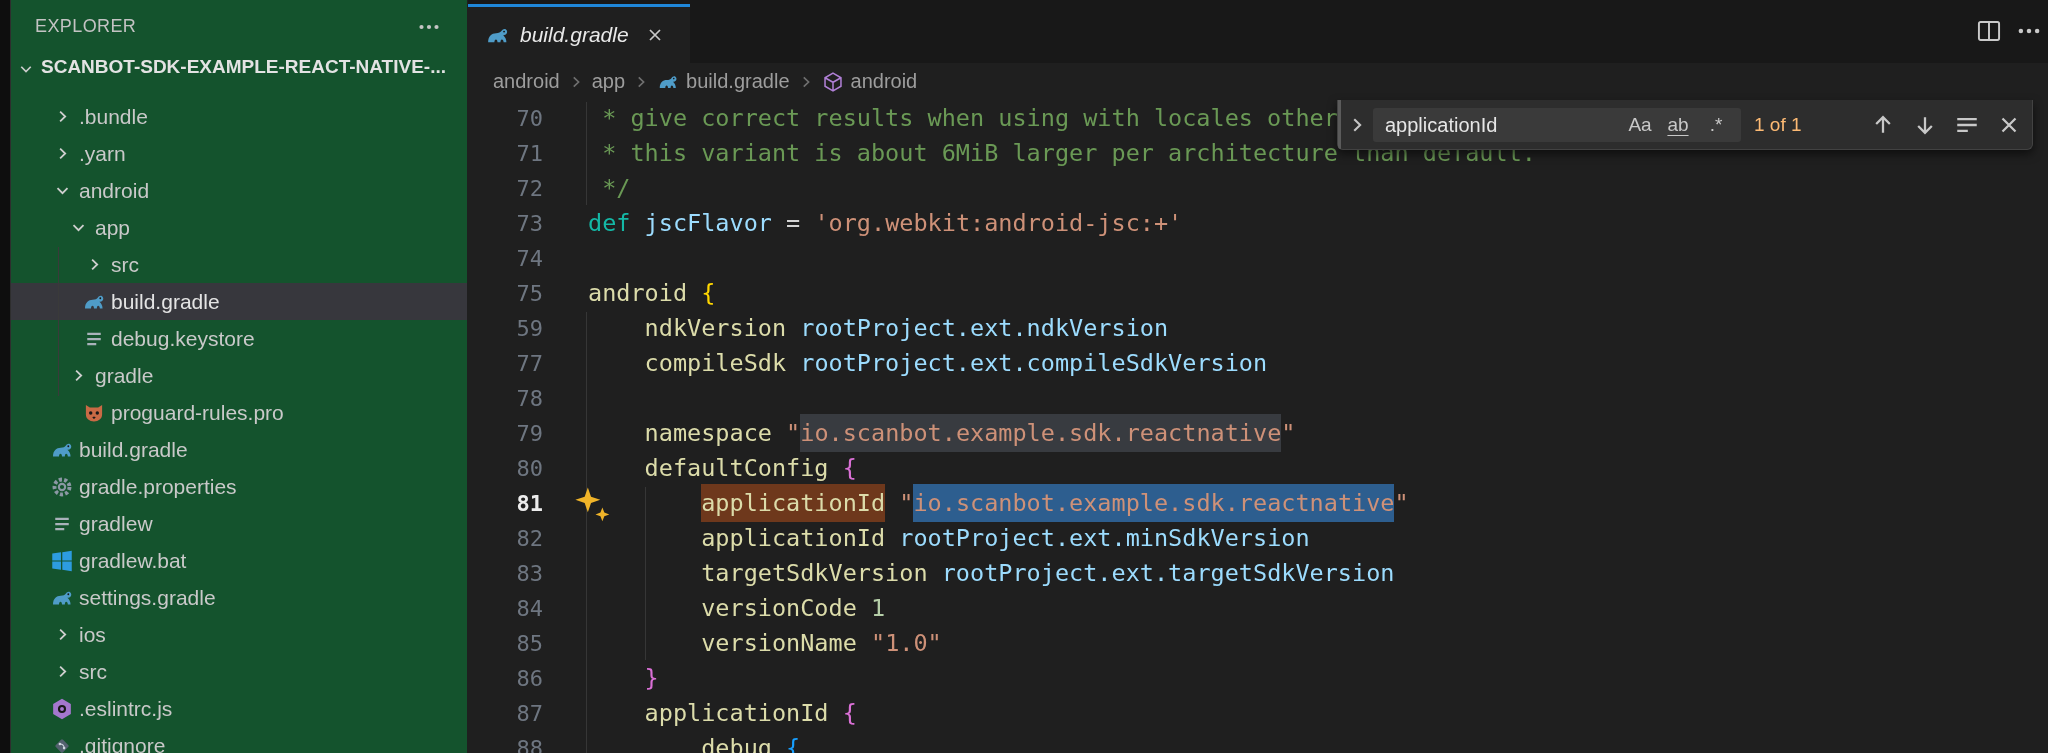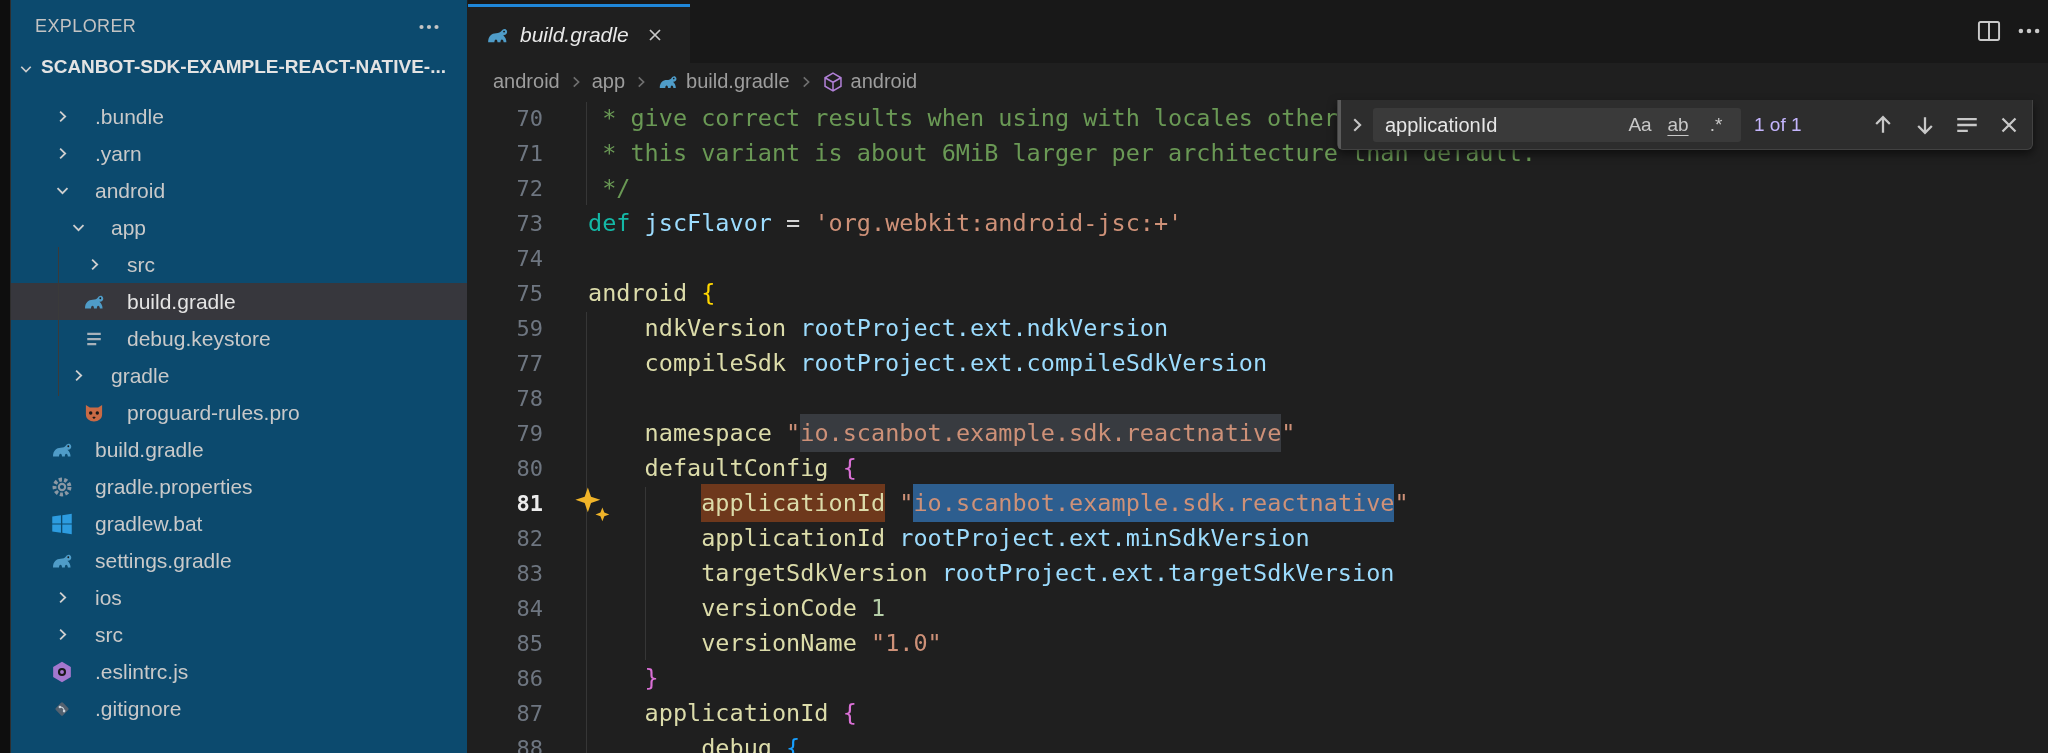--- a/index.html
+++ b/index.html
@@ -7,34 +7,34 @@
          font-family:"Liberation Sans",sans-serif;color:#cccccc;
          -webkit-font-smoothing:antialiased;}
   .abs{position:absolute;}
   .icon{display:inline-flex;align-items:center;justify-content:center;}
   .icon svg{width:100%;height:100%;display:block;}
 
   
   #left-strip{left:0;top:0;width:10px;height:753px;background:#0e0e0e;border-right:1px solid #2e2e2e;}
 
   
-  #sidebar{left:11px;top:0;width:456px;height:753px;background:#0c4a6e;}
+  #sidebar{left:11px;top:0;width:456px;height:753px;background:#14532d;}
   .sb-header{position:absolute;left:0;top:10px;width:100%;height:34px;}
   .sb-title{position:absolute;left:24px;top:6px;font-size:18px;color:#c3c3c3;letter-spacing:.4px;}
   .sb-more{position:absolute;right:26px;top:5px;width:24px;height:24px;color:#c5c5c5;cursor:pointer;}
   .sb-section{position:absolute;left:0;top:48px;width:100%;height:30px;display:flex;align-items:flex-end;}
   .sb-section .twisty{width:18px;height:18px;margin-left:6px;color:#cccccc;}
   .sb-section-label{font-size:19px;font-weight:bold;color:#e3e3e3;margin-left:6px;white-space:nowrap;overflow:hidden;max-width:410px;}
   #tree{position:absolute;left:0;top:98px;width:100%;}
   .trow{position:relative;height:37px;display:flex;align-items:center;cursor:pointer;}
   .trow.selected{background:#37373d;}
   .trow .ticon{width:26px;height:24px;flex:0 0 26px;}
   .trow .chev{color:#cfcfcf;}
   .trow .chev svg{width:19px;height:19px;margin:auto;}
-  .tlabel{font-size:21px;color:#c9c9c9;margin-left:20px;white-space:nowrap;}
+  .tlabel{font-size:21px;color:#c9c9c9;margin-left:4px;white-space:nowrap;}
   .trow.selected .tlabel{color:#e4e4e4;}
   .tree-guide{position:absolute;left:47px;top:247px;width:1px;height:149px;background:#3a3a3a;}
 
   
   #tabstrip{left:468px;top:0;width:1580px;height:63px;background:#181818;}
   .tab{position:absolute;left:0;top:4px;width:222px;height:59px;background:#1f1f1f;
        border-top:3px solid #1f86d8;display:flex;align-items:center;box-sizing:border-box;
        padding-left:17px;cursor:pointer;}
   .tab .ticon{width:25px;height:25px;color:#4f9cc8;}
   .tab-title{font-size:21px;font-style:italic;color:#e9e9e9;margin-left:10px;}
@@ -74,21 +74,21 @@
   .fw-sash{position:absolute;left:0;top:0;width:3px;height:100%;background:#5b5b5b;border-radius:0 0 0 6px;}
   .fw-twisty{position:absolute;left:8px;top:14px;width:22px;height:22px;color:#c5c5c5;cursor:pointer;}
   .fw-input{position:absolute;left:35px;top:8px;width:368px;height:34px;background:#3a3a3a;
             border:none;border-radius:3px;color:#e6e6e6;font-size:20px;
             font-family:"Liberation Sans",sans-serif;padding:0 110px 0 12px;box-sizing:border-box;outline:none;}
   .fw-opts{position:absolute;left:240px;top:8px;width:155px;height:34px;display:flex;align-items:center;justify-content:flex-end;gap:4px;}
   .fw-opt{width:34px;height:28px;display:flex;align-items:center;justify-content:center;
           font-size:19px;color:#c8c8c8;cursor:pointer;border-radius:3px;}
   .fw-opt.uline{text-decoration:underline;text-underline-offset:4px;}
   .fw-results{position:absolute;left:416px;top:0;height:50px;display:flex;align-items:center;
-              font-size:19px;color:#c4b5fd;}
+              font-size:19px;color:#fdba74;}
   .fw-btns{position:absolute;right:10px;top:12px;display:flex;gap:16px;}
   .fw-btn{width:26px;height:26px;color:#c8c8c8;cursor:pointer;}
 </style>
 </head>
 <body>
 
 <div id="stage">
 
   <div id="left-strip" class="abs"></div>
 
@@ -198,20 +198,28 @@
           <span class="tlabel">build.gradle</span>
         </div>
         <div class="trow" style="padding-left: 38px;">
           <span class="ticon icon">
             <svg viewBox="0 0 16 16">
               <circle cx="8" cy="8" r="5" fill="none" stroke="#8b98a4" stroke-width="2.6" stroke-dasharray="2.1 1.45"></circle>
               <circle cx="8" cy="8" r="2.1" fill="none" stroke="#8b98a4" stroke-width="1.4"></circle>
             </svg>
           </span>
           <span class="tlabel">gradle.properties</span>
+        </div>
+        <div class="trow" style="padding-left: 38px;">
+          <span class="ticon icon">
+            <svg viewBox="0 0 16 16">
+              <path d="M3.5 4.6 H12.5 M3.5 8 H12.5 M3.5 11.4 H9.5" stroke="#a9b2ba" stroke-width="1.5" fill="none"></path>
+            </svg>
+          </span>
+          <span class="tlabel">gradlew</span>
         </div>
         <div class="trow" style="padding-left: 38px;">
           <span class="ticon icon">
             <svg viewBox="0 0 16 16">
               <path fill="#2d9ce0" d="M1.5 3 L7.3 2.2 L7.3 7.6 L1.5 7.6 Z M8.2 2.1 L14.5 1.2 L14.5 7.6 L8.2 7.6 Z M1.5 8.4 L7.3 8.4 L7.3 13.8 L1.5 13 Z M8.2 8.4 L14.5 8.4 L14.5 14.8 L8.2 13.9 Z"></path>
             </svg>
           </span>
           <span class="tlabel">gradlew.bat</span>
         </div>
         <div class="trow" style="padding-left: 38px;">

